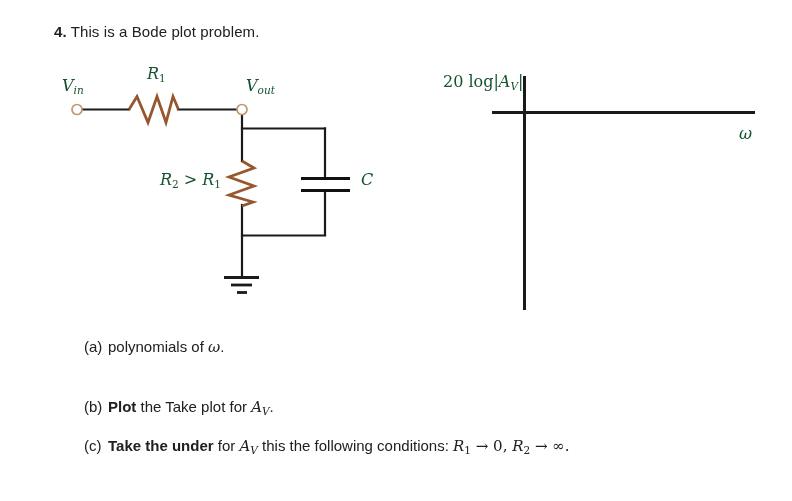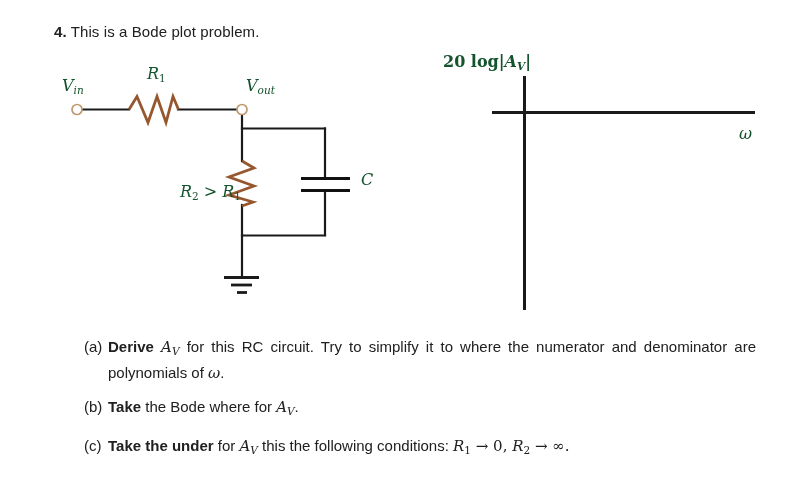--- a/index.html
+++ b/index.html
@@ -14,21 +14,21 @@
   .bold{font-weight:bold;}
   
   .math{font-family:"DejaVu Serif","Liberation Serif",serif;}
   .mi{font-family:"DejaVu Serif","Liberation Serif",serif;font-style:italic;}
   .msub{font-family:"DejaVu Serif","Liberation Serif",serif;font-style:italic;
         font-size:10.5px;vertical-align:-3px;letter-spacing:0;}
   .msubn{font-family:"DejaVu Serif","Liberation Serif",serif;font-style:normal;
         font-size:10.5px;vertical-align:-3px;}
   .mlabel{position:absolute;font-size:16px;white-space:nowrap;color:#14532d;}
   
-  .ylab{left:443px;top:52px;font-size:16px;font-weight:bold;}
+  .ylab{left:443px;top:72px;font-size:16px;}
   .xlab{left:739px;top:124px;font-size:16px;}
   
   .question{position:absolute;left:84px;width:672px;font-size:15px;line-height:21px;}
   .qmarker{position:absolute;left:0;top:0;}
   .qbody{margin-left:24px;}
   .qjustify{text-align:justify;text-align-last:justify;}
   .qline{white-space:normal;}
   .nowrap{white-space:nowrap;}
   svg{position:absolute;left:0;top:0;}
 </style>
@@ -83,54 +83,49 @@
 </div>
 
 <div class="mlabel" style="left:147px;top:64px;">
   <span class="mi">R</span><span class="msubn">1</span>
 </div>
 
 <div class="mlabel" style="left:246px;top:76px;">
   <span class="mi">V</span><span class="msub">out</span>
 </div>
 
-<div class="mlabel" style="left:160px;top:182px;margin-left:20px;">
+<div class="mlabel" style="left:160px;top:170px;">
   <span class="mi">R</span><span class="msubn">2</span><span class="math"> &gt; </span><span class="mi">R</span><span class="msubn">1</span>
 </div>
 
 <div class="mlabel" style="left:361px;top:170px;">
   <span class="mi">C</span>
 </div>
 
 <div class="mlabel ylab">
   <span class="math">20 log|</span><span class="mi">A</span><span class="msub">V</span><span class="math">|</span>
 </div>
 
 <div class="mlabel xlab">
   <span class="mi">ω</span>
 </div>
 
 <div class="question" style="top:336px;">
   <span class="qmarker">(a)</span>
   <div class="qbody">
-    <div class="qline qjustify">
-      <span class="bold">Derive</span>
-      <span class="nowrap"><span class="mi">A</span><span class="msub">V</span></span>
-      <span>for this RC circuit. Try to simplify it to where the numerator and denominator are</span>
-    </div>
     <div class="qline">
       <span>polynomials of </span><span class="mi">ω</span><span>.</span>
     </div>
   </div>
 </div>
 
 <div class="question" style="top:396px;">
   <span class="qmarker">(b)</span>
   <div class="qbody">
-    <span class="bold">Take</span><span> the Bode where for </span><span class="mi">A</span><span class="msub">V</span><span>.</span>
+    <span class="bold">Plot</span><span> the Take plot for </span><span class="mi">A</span><span class="msub">V</span><span>.</span>
   </div>
 </div>
 
 <div class="question" style="top:435px;">
   <span class="qmarker">(c)</span>
   <div class="qbody">
     <span class="bold">Take the under</span><span> for </span><span class="mi">A</span><span class="msub">V</span><span> this the following conditions: </span><span class="mi">R</span><span class="msubn">1</span><span class="math"> → 0, </span><span class="mi">R</span><span class="msubn">2</span><span class="math"> → ∞.</span>
   </div>
 </div>
 

